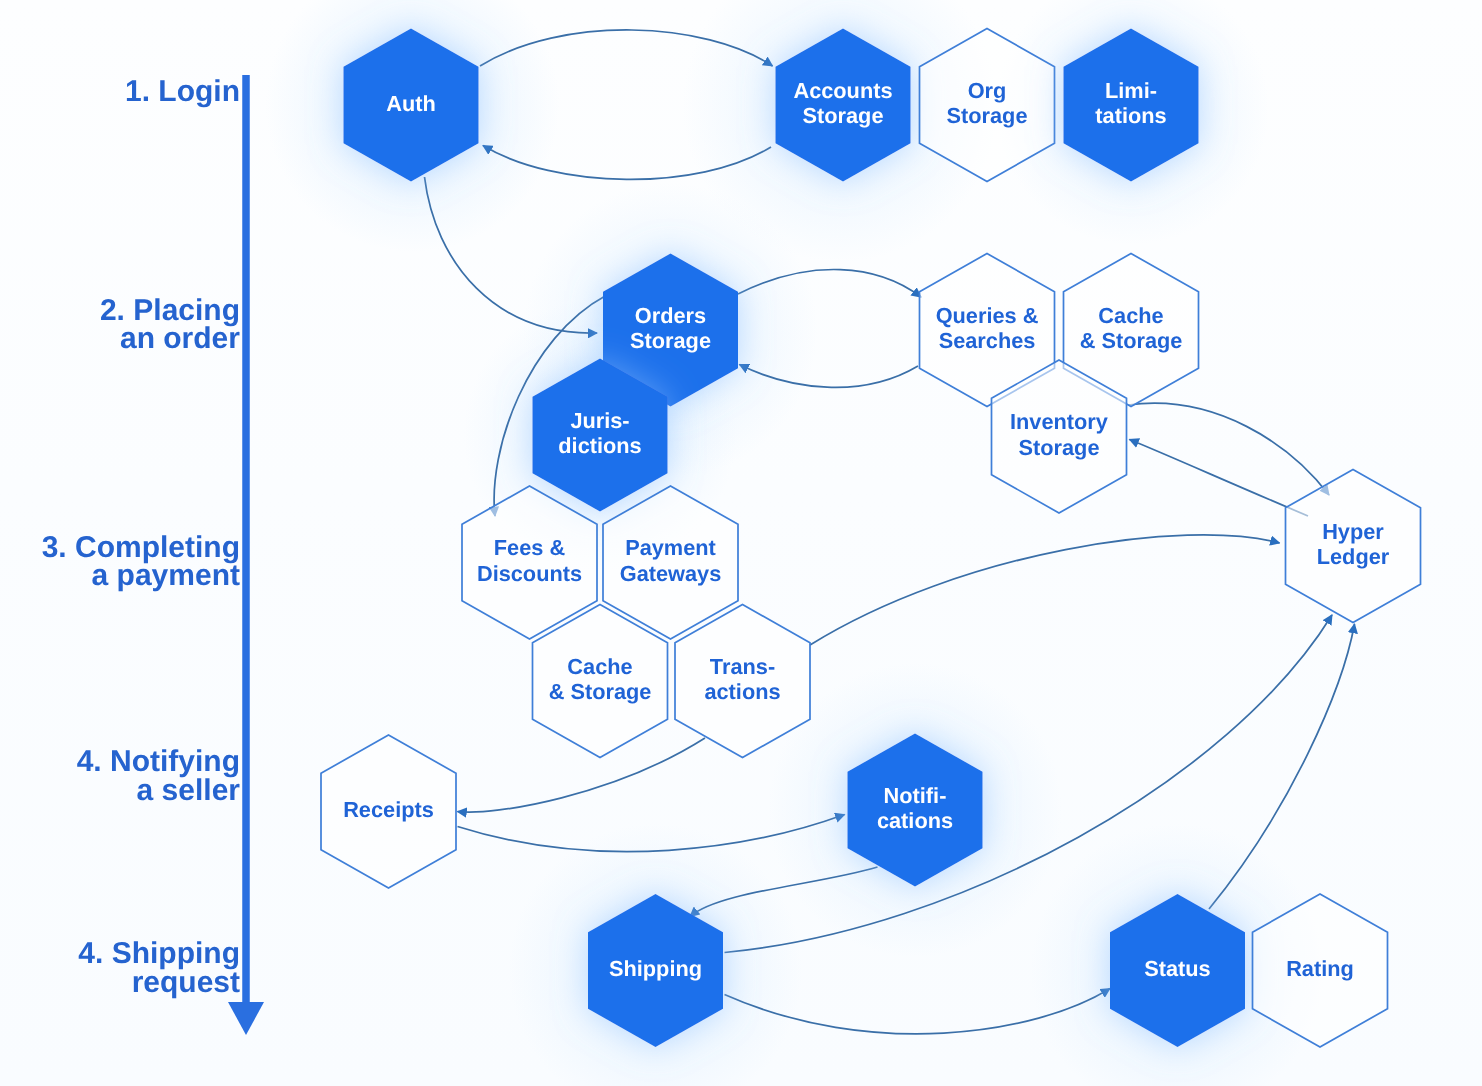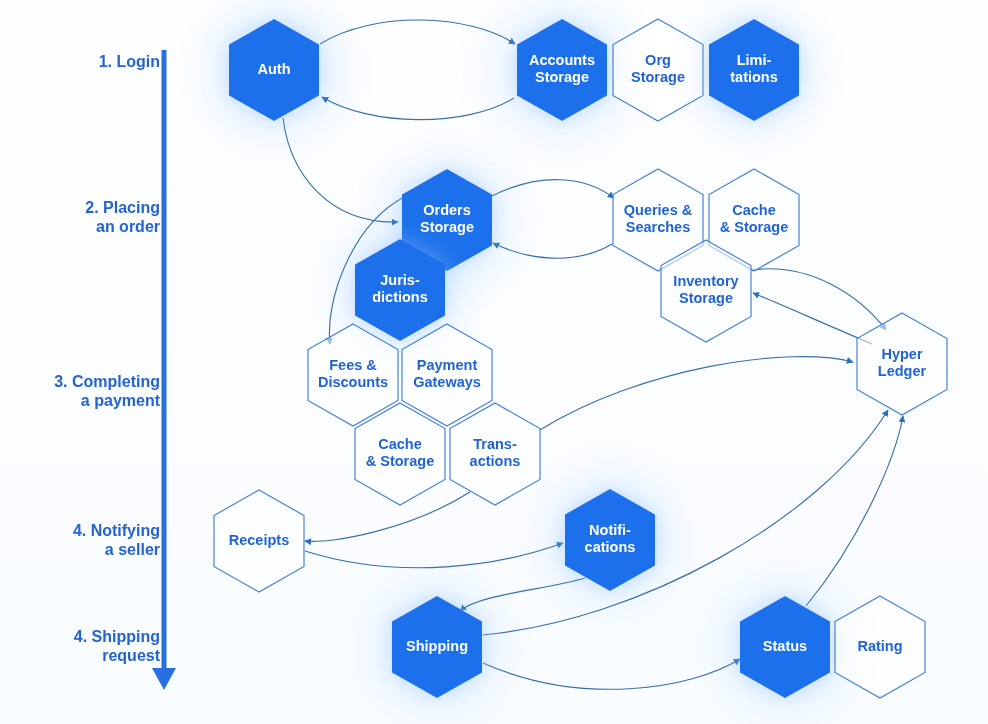--- a/index.html
+++ b/index.html
@@ -32,21 +32,21 @@
     font-size:14.5px;font-weight:bold;text-anchor:middle;
     dominant-baseline:middle;
   }
   .lbl-on{fill:#ffffff;}
   .lbl-off{fill:#1f63d6;}
   .edge{fill:none;stroke:#3a6fa8;stroke-width:1.15;}
   .steptext{
     position:absolute;
     text-align:right;
     color:#2563cf;
-    font-size:16px;
+    font-size:20px;
     font-weight:bold;
     line-height:19px;
     font-family:"Liberation Sans","DejaVu Sans",sans-serif;
     white-space:pre-line;
     width:140px;
   }
   .axis-line{stroke:#2a6fe0;stroke-width:5;}
   .axis-head{fill:#2a6fe0;}
 </style>
 </head>
@@ -183,21 +183,21 @@
     <g>
       <line id="axis-line" class="axis-line" x1="164" y1="50" x2="164" y2="672"></line>
       <path id="axis-head" class="axis-head" d="M 152 668 L 176 668 L 164 690 Z"></path>
     </g>
   </svg>
 
   <div id="step-layer">
       <div class="steptext" style="left: 20px; top: 52px;">1. Login</div>
       <div class="steptext" style="left: 20px; top: 198px;">2. Placing
 an order</div>
-      <div class="steptext" style="left: 20px; top: 372px;">3. Completing
+      <div class="steptext" style="left: 20px; top: 356px;">3. Completing
 a payment</div>
-      <div class="steptext" style="left: 20px; top: 521px;">4. Notifying
+      <div class="steptext" style="left: 20px; top: 499px;">4. Notifying
 a seller</div>
       <div class="steptext" style="left: 20px; top: 627px;">4. Shipping
 request</div>
     </div>
 
 </div>
 
 </body></html>

